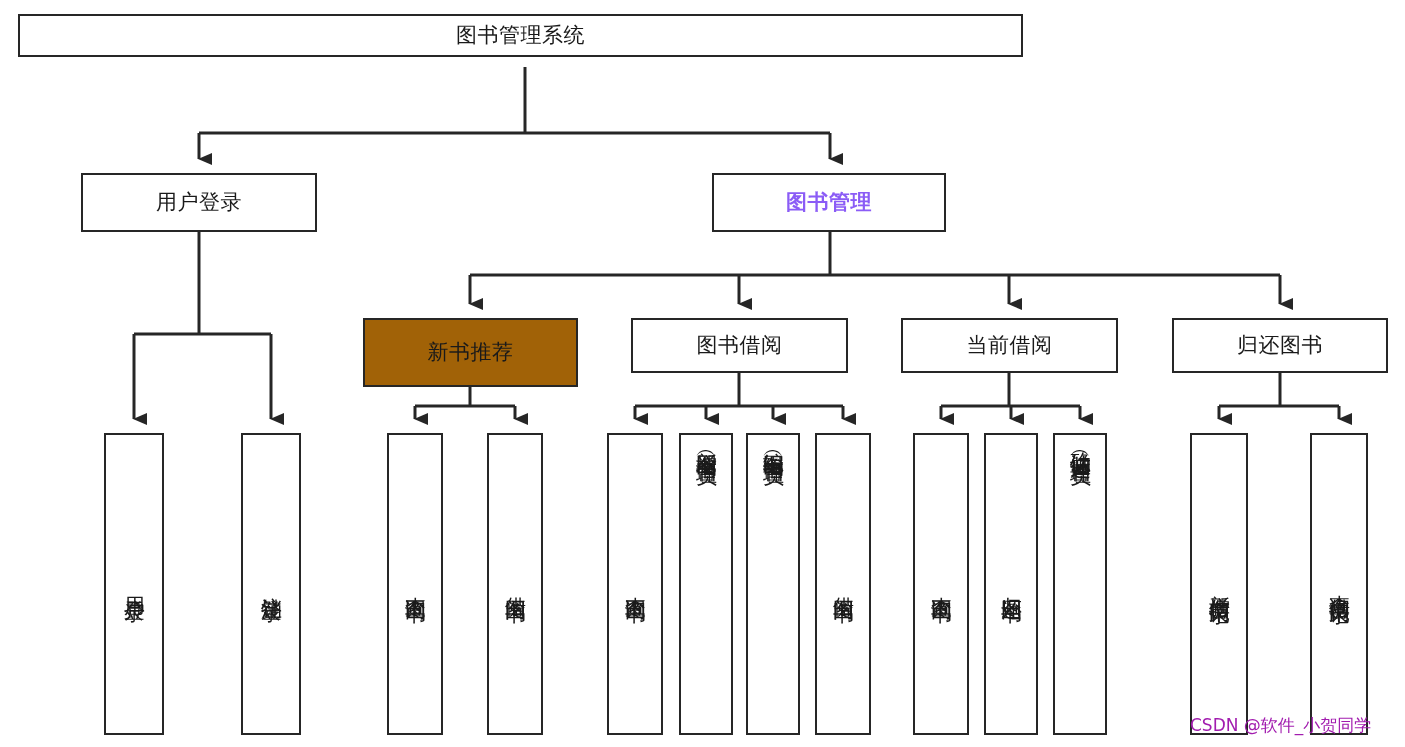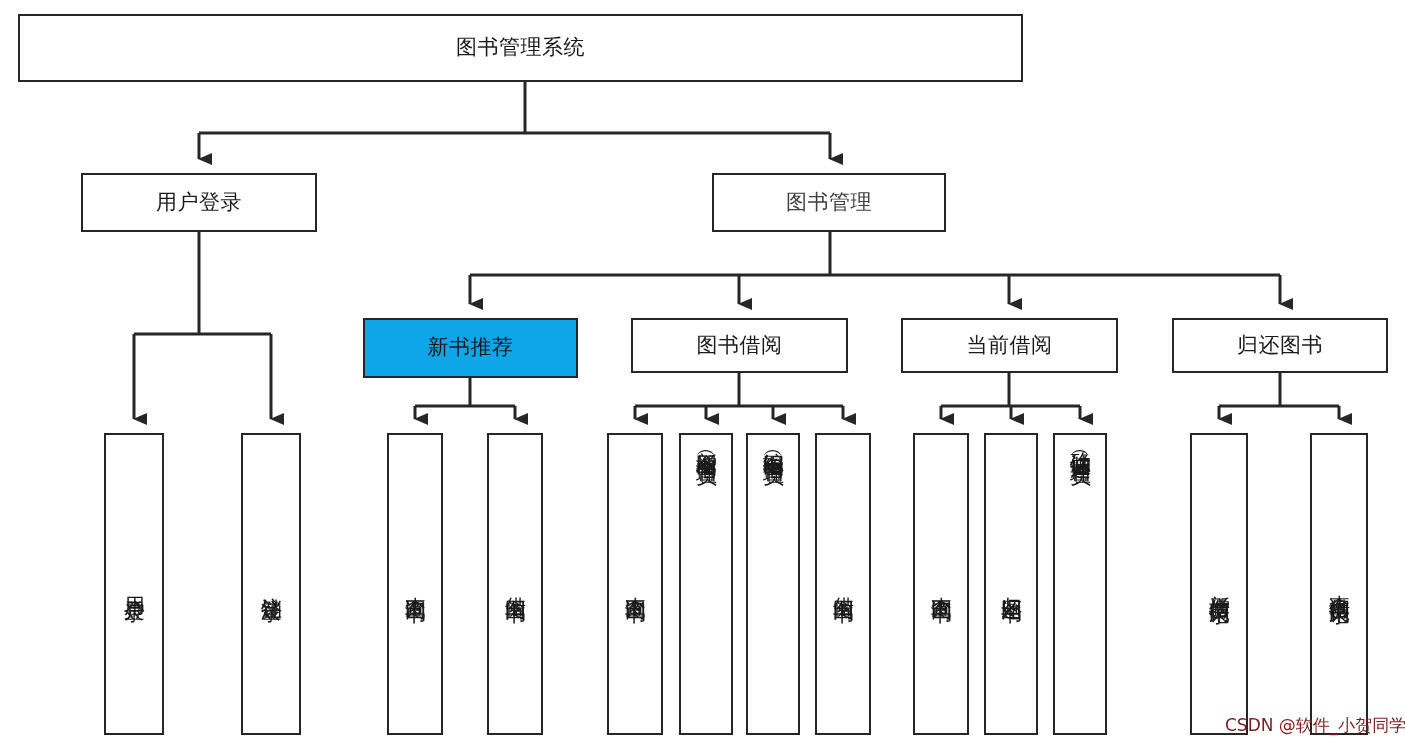--- a/index.html
+++ b/index.html
@@ -117,32 +117,32 @@
       <path d="M 1011 406 L 1011 419" marker-end="url(#arrow)"></path>
       <path d="M 1080 406 L 1080 419" marker-end="url(#arrow)"></path>
 
       <path d="M 1280 373 L 1280 406"></path>
       <path d="M 1219 406 L 1339 406"></path>
       <path d="M 1219 406 L 1219 419" marker-end="url(#arrow)"></path>
       <path d="M 1339 406 L 1339 419" marker-end="url(#arrow)"></path>
     </g>
   </svg>
 
-  <div class="node horizontal" style="left: 18px; top: 14px; width: 1005px; height: 68px; border-color: rgb(38, 38, 38); background: rgb(255, 255, 255);">
+  <div class="node horizontal" style="left: 18px; top: 14px; width: 1005px; height: 43px; border-color: rgb(38, 38, 38); background: rgb(255, 255, 255);">
     <span class="node-label" style="color: rgb(26, 26, 26);">图书管理系统</span>
   </div>
 
   <div class="node horizontal" style="left: 81px; top: 173px; width: 236px; height: 59px; border-color: rgb(38, 38, 38); background: rgb(255, 255, 255);">
     <span class="node-label" style="color: rgb(26, 26, 26);">用户登录</span>
   </div>
   <div class="node horizontal" style="left: 712px; top: 173px; width: 234px; height: 59px; border-color: rgb(38, 38, 38); background: rgb(255, 255, 255);">
-    <span class="node-label" style="color: #404040;">图书管理</span>
+    <span class="node-label" style="color: #8b5cf6; font-weight: bold;">图书管理</span>
   </div>
 
-  <div class="node horizontal" style="left: 363px; top: 318px; width: 215px; height: 60px; border-color: rgb(38, 38, 38); background: #0ea5e9;">
+  <div class="node horizontal" style="left: 363px; top: 318px; width: 215px; height: 69px; border-color: rgb(38, 38, 38); background: #a16207;">
     <span class="node-label" style="color: rgb(26, 26, 26);">新书推荐</span>
   </div>
   <div class="node horizontal" style="left: 631px; top: 318px; width: 217px; height: 55px; border-color: rgb(38, 38, 38); background: rgb(255, 255, 255);">
     <span class="node-label" style="color: rgb(26, 26, 26);">图书借阅</span>
   </div>
   <div class="node horizontal" style="left: 901px; top: 318px; width: 217px; height: 55px; border-color: rgb(38, 38, 38); background: rgb(255, 255, 255); text-align: right;">
     <span class="node-label" style="color: rgb(26, 26, 26);">当前借阅</span>
   </div>
   <div class="node horizontal" style="left: 1172px; top: 318px; width: 216px; height: 55px; border-color: rgb(38, 38, 38); background: rgb(255, 255, 255);">
     <span class="node-label" style="color: rgb(26, 26, 26);">归还图书</span>
@@ -181,15 +181,15 @@
   <div class="node vertical" style="left: 1053px; top: 433px; width: 54px; height: 302px; border-color: rgb(38, 38, 38); background: rgb(255, 255, 255);">
     <span class="node-label" style="color: rgb(26, 26, 26);">确认归还（管理员）</span>
   </div>
   <div class="node vertical centered" style="left: 1190px; top: 433px; width: 58px; height: 302px; border-color: rgb(38, 38, 38); background: rgb(255, 255, 255);">
     <span class="node-label" style="color: rgb(26, 26, 26);">新增借阅记录</span>
   </div>
   <div class="node vertical centered" style="left: 1310px; top: 433px; width: 58px; height: 302px; border-color: rgb(38, 38, 38); background: rgb(255, 255, 255);">
     <span class="node-label" style="color: rgb(26, 26, 26);">查询借阅记录</span>
   </div>
 
-  <div class="watermark" style="color: #7f1d1d; margin-left: 35px;">CSDN @软件_小贺同学</div>
+  <div class="watermark" style="color: #a21caf;">CSDN @软件_小贺同学</div>
 
 </div>
 
 </body></html>

